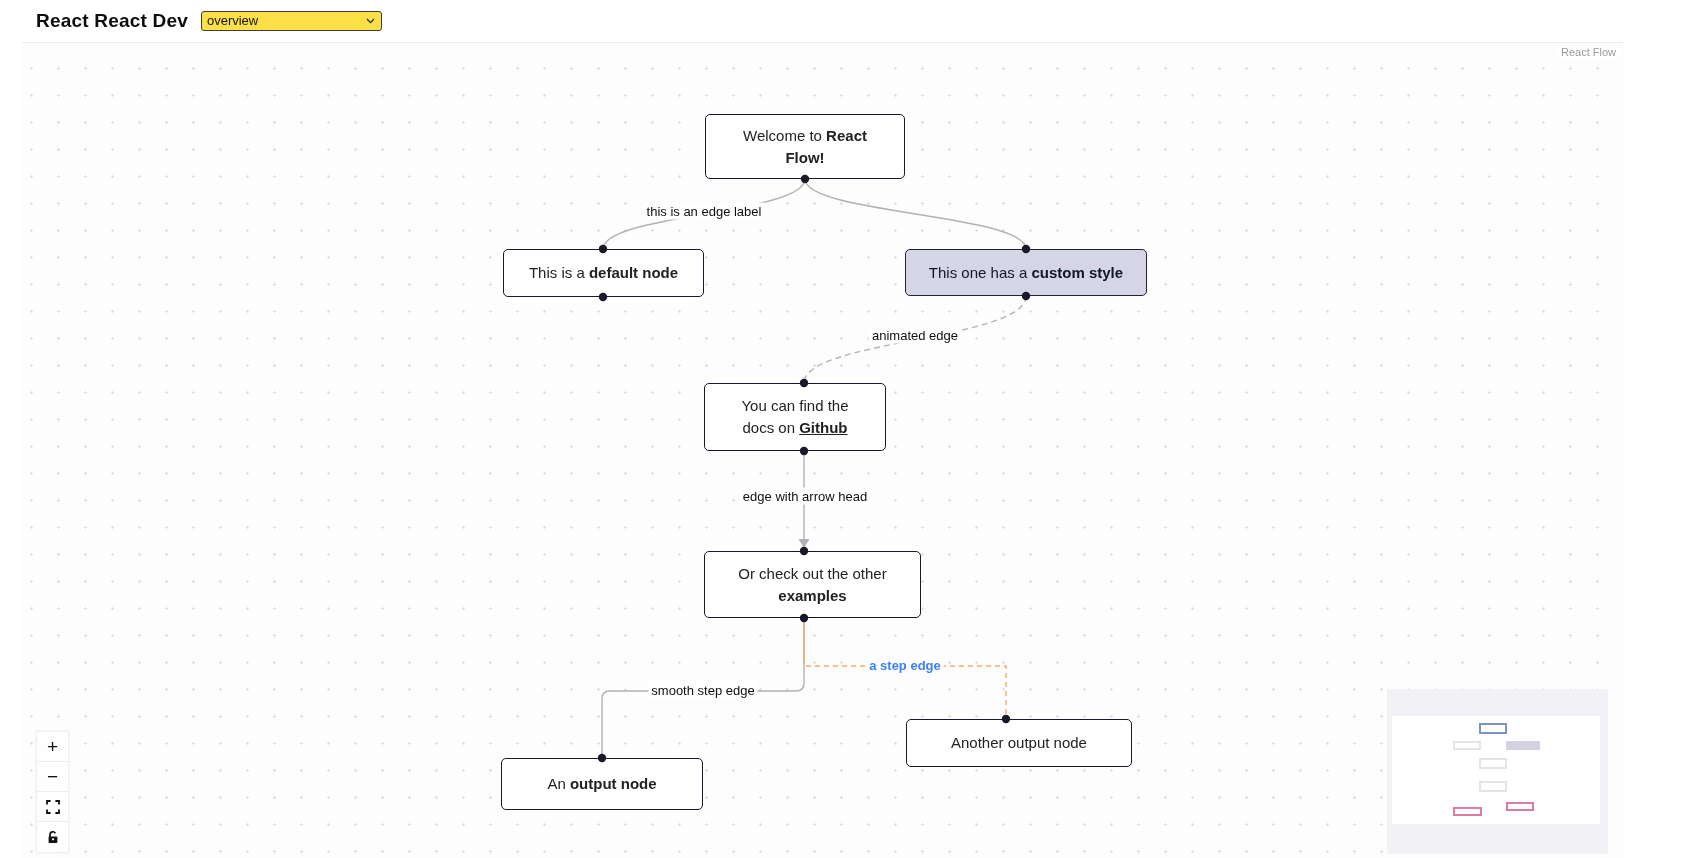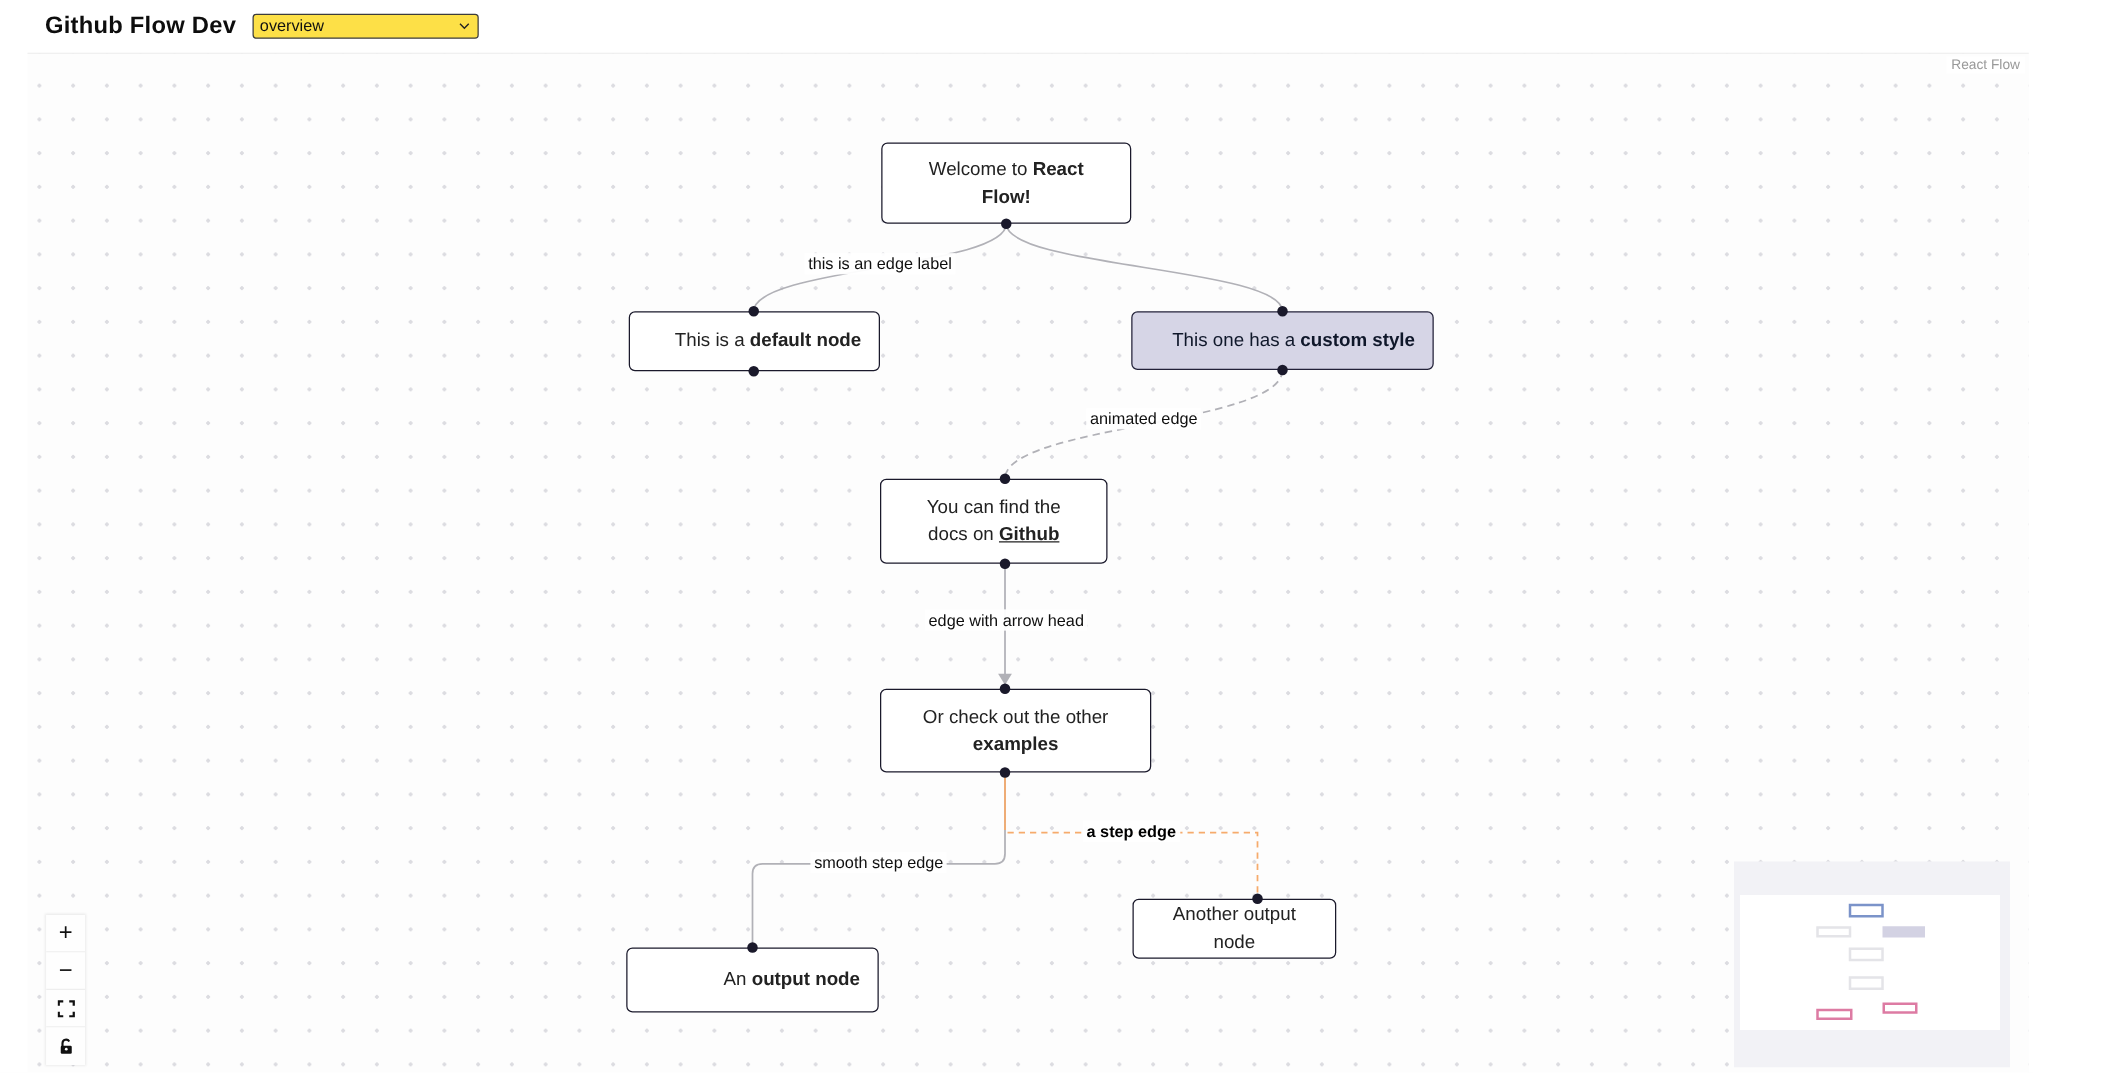--- a/index.html
+++ b/index.html
@@ -31,40 +31,40 @@
     background-image:radial-gradient(circle,#dcdce1 1.3px,transparent 1.3px);
     background-size:27px 27px;background-position:23px 12px;
   }
   .layer{position:absolute;left:0;top:0;width:1601px;height:816px;}
   .edges{z-index:1;}
   .handles{z-index:3;pointer-events:none;}
   .epath{fill:none;stroke-width:1.4px;}
   
   .node{
     position:absolute;box-sizing:border-box;z-index:2;
-    display:flex;align-items:center;justify-content:flex-end;text-align:center;
+    display:flex;align-items:center;justify-content:center;text-align:center;
     background:#fff;border:1px solid #1a192b;border-radius:5px;
     font-size:15px;line-height:1.45;color:#222;padding:0 14px;cursor:grab;
   }
   .node strong{font-weight:700;}
   .node .u{text-decoration:underline;}
   .node-welcome{left:683px;top:71px;width:200px;height:65px;padding:0 20px;}
   .node-default{left:481px;top:206px;width:201px;height:48px;}
   .node-custom{left:883px;top:206px;width:242px;height:47px;background:#D6D5E6;border-color:#222138;color:#0f172a;}
   .node-docs{left:682px;top:340px;width:182px;height:68px;padding:0 22px;}
   .node-examples{left:682px;top:508px;width:217px;height:67px;}
   .node-output-a{left:479px;top:715px;width:202px;height:52px;}
-  .node-output-b{left:884px;top:676px;width:163px;height:48px;}
+  .node-output-b{left:884px;top:676px;width:226px;height:48px;}
   
   .edge-label{
     position:absolute;z-index:4;transform:translate(-50%,-50%);
     font-size:13px;color:#0f0f0f;background:rgba(255,255,255,.94);
     padding:1px 3px;white-space:nowrap;
   }
-  .edge-label.step{color:#000000;font-weight:700;}
+  .edge-label.step{color:#3b82f6;font-weight:700;}
   
   .controls{
     position:absolute;left:15px;bottom:7px;z-index:10;width:31px;
     box-shadow:0 0 2px 1px rgba(0,0,0,.08);background:#fefefe;
   }
   .ctrl-btn{
     width:31px;height:30px;box-sizing:border-box;border:none;border-bottom:1px solid #eee;
     background:#fefefe;display:flex;align-items:center;justify-content:center;
     padding:0;cursor:pointer;font-size:19px;font-weight:400;color:#111;
     font-family:"Liberation Sans",sans-serif;line-height:1;
@@ -76,21 +76,21 @@
   .attribution{
     position:absolute;top:2px;right:3px;z-index:9;
     font-size:11px;color:#999;background:rgba(255,255,255,.85);
     padding:1px 4px;text-decoration:none;
   }
 </style>
 </head>
 <body>
 
 <header class="app-header">
-  <h1 class="app-title">Github Flow Dev</h1>
+  <h1 class="app-title">React React Dev</h1>
   <div class="select-wrap">
     <select class="example-select">
       <option>overview</option>
     </select>
     <svg class="select-chevron" width="9" height="6" viewBox="0 0 9 6">
       <path d="M1,1 L4.5,4.6 L8,1" fill="none" stroke="#222" stroke-width="1.1"></path>
     </svg>
   </div>
 </header>
 

